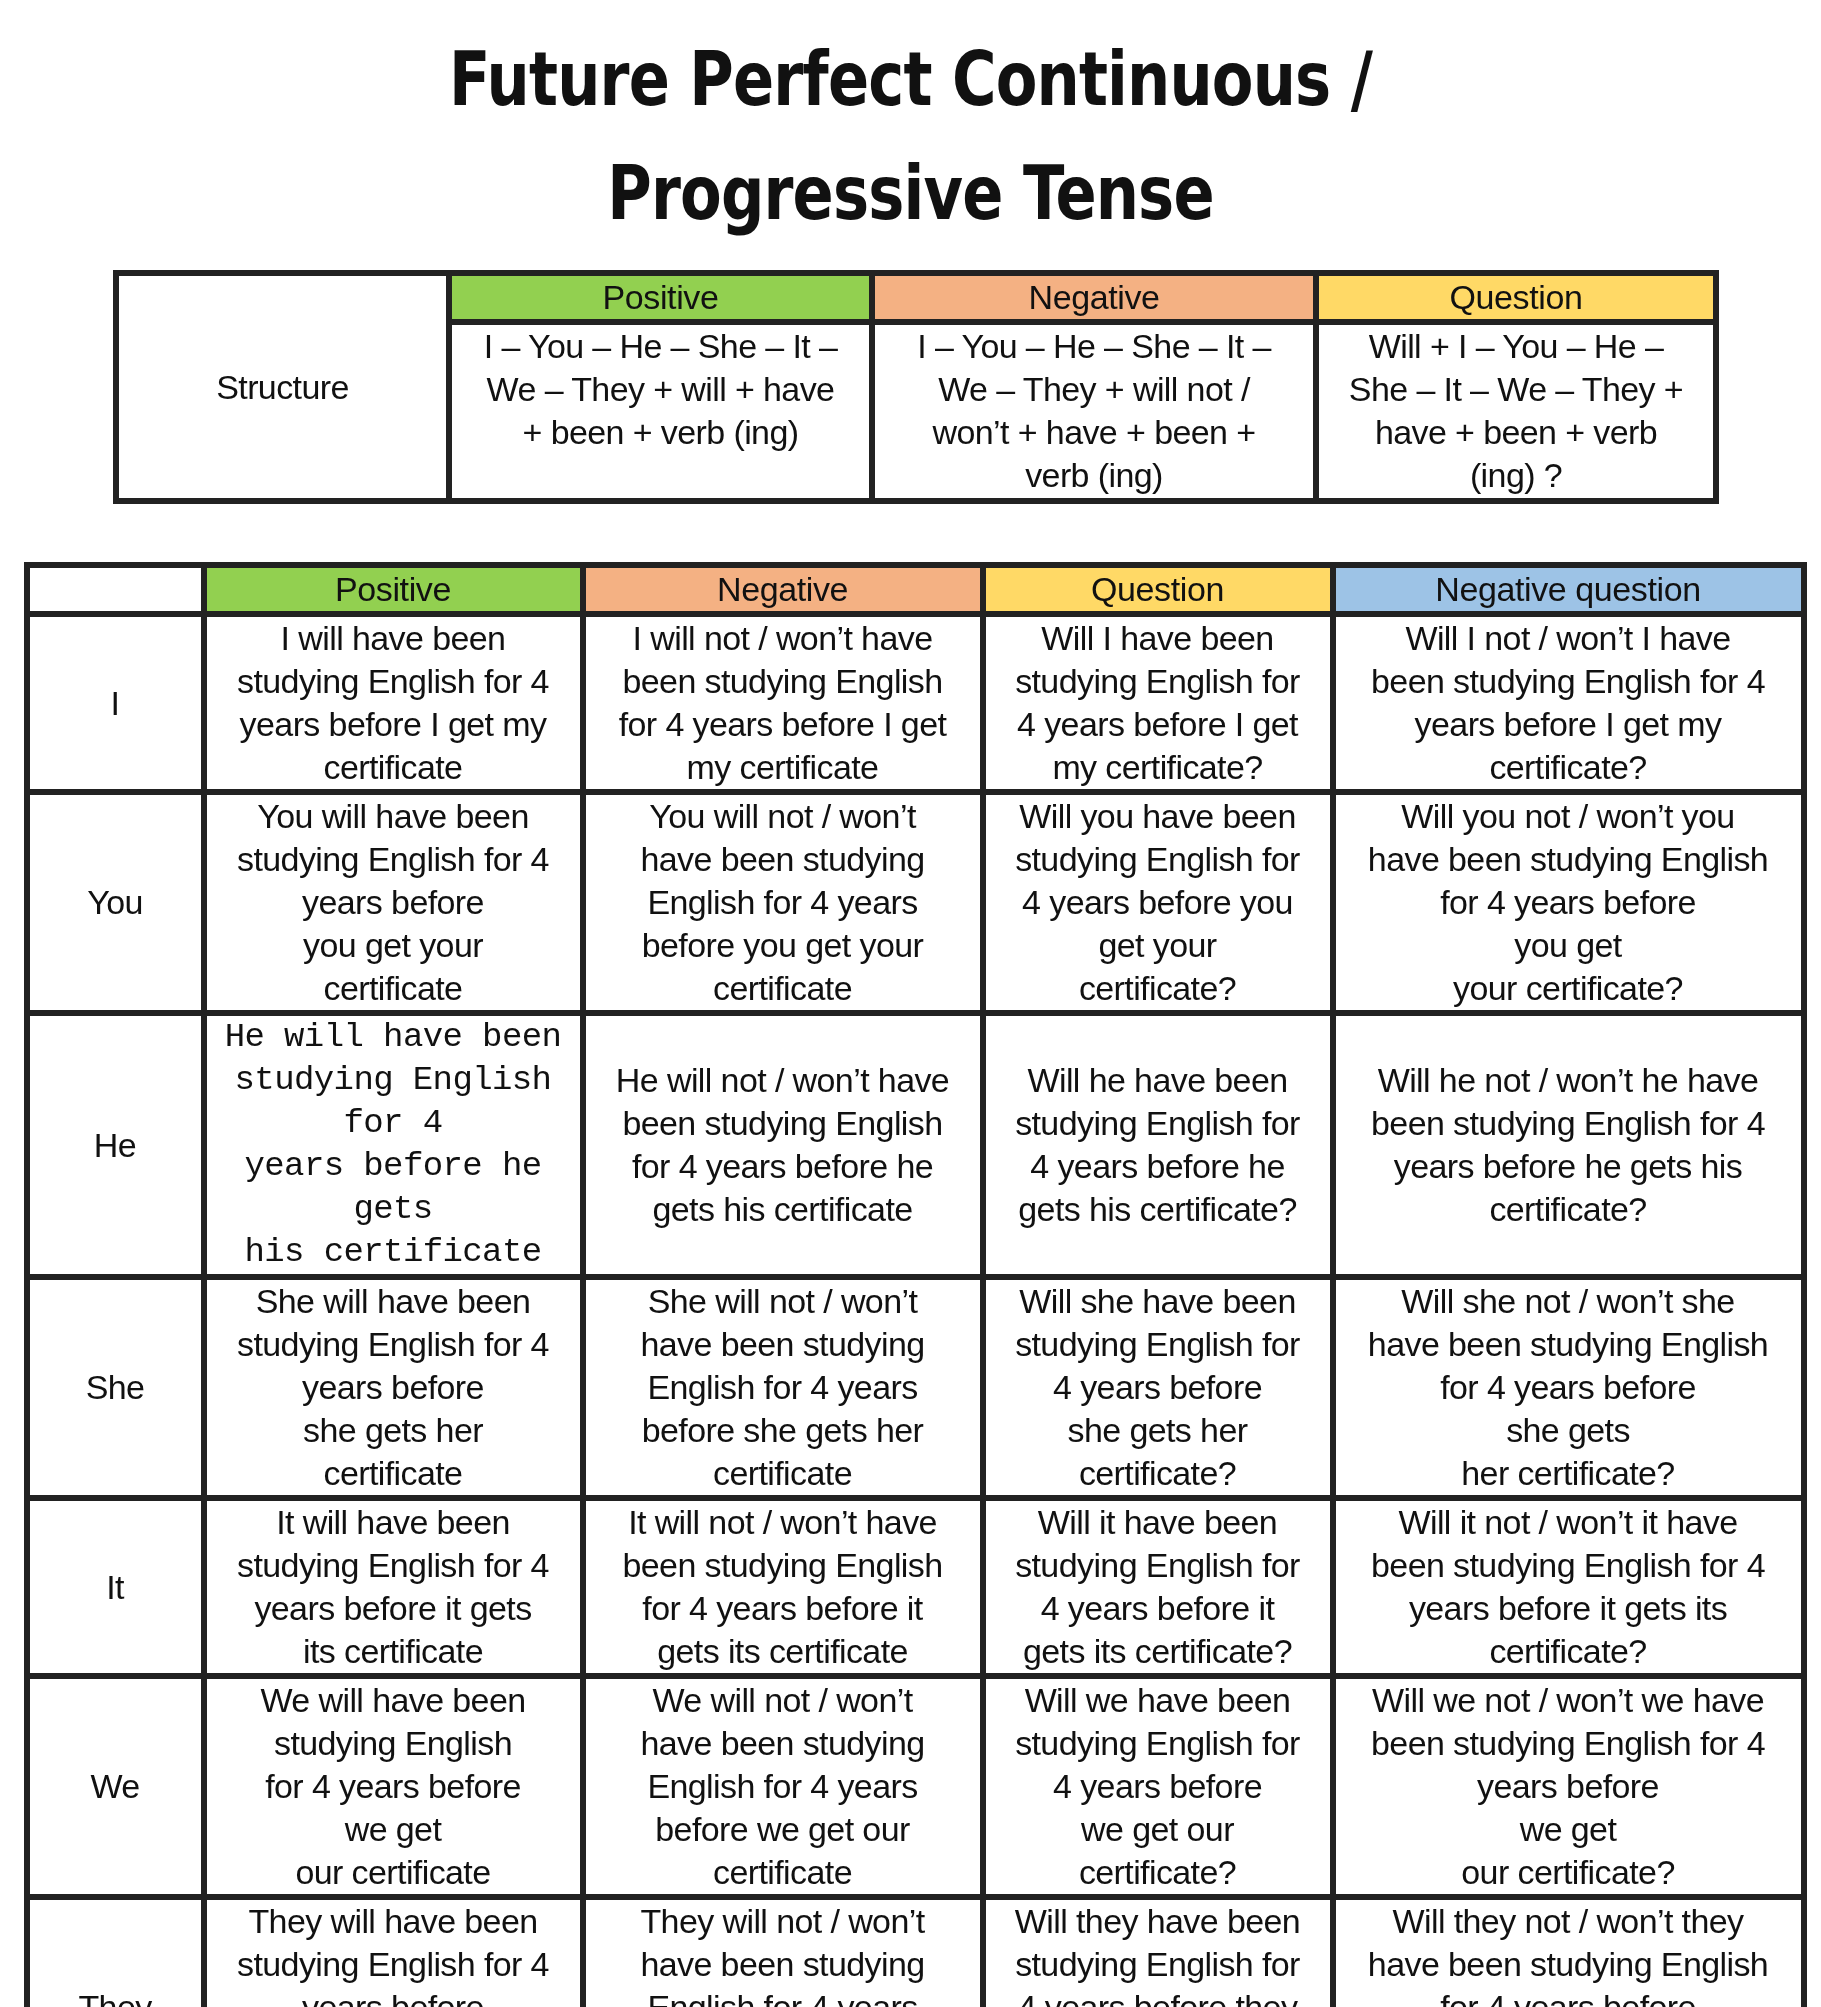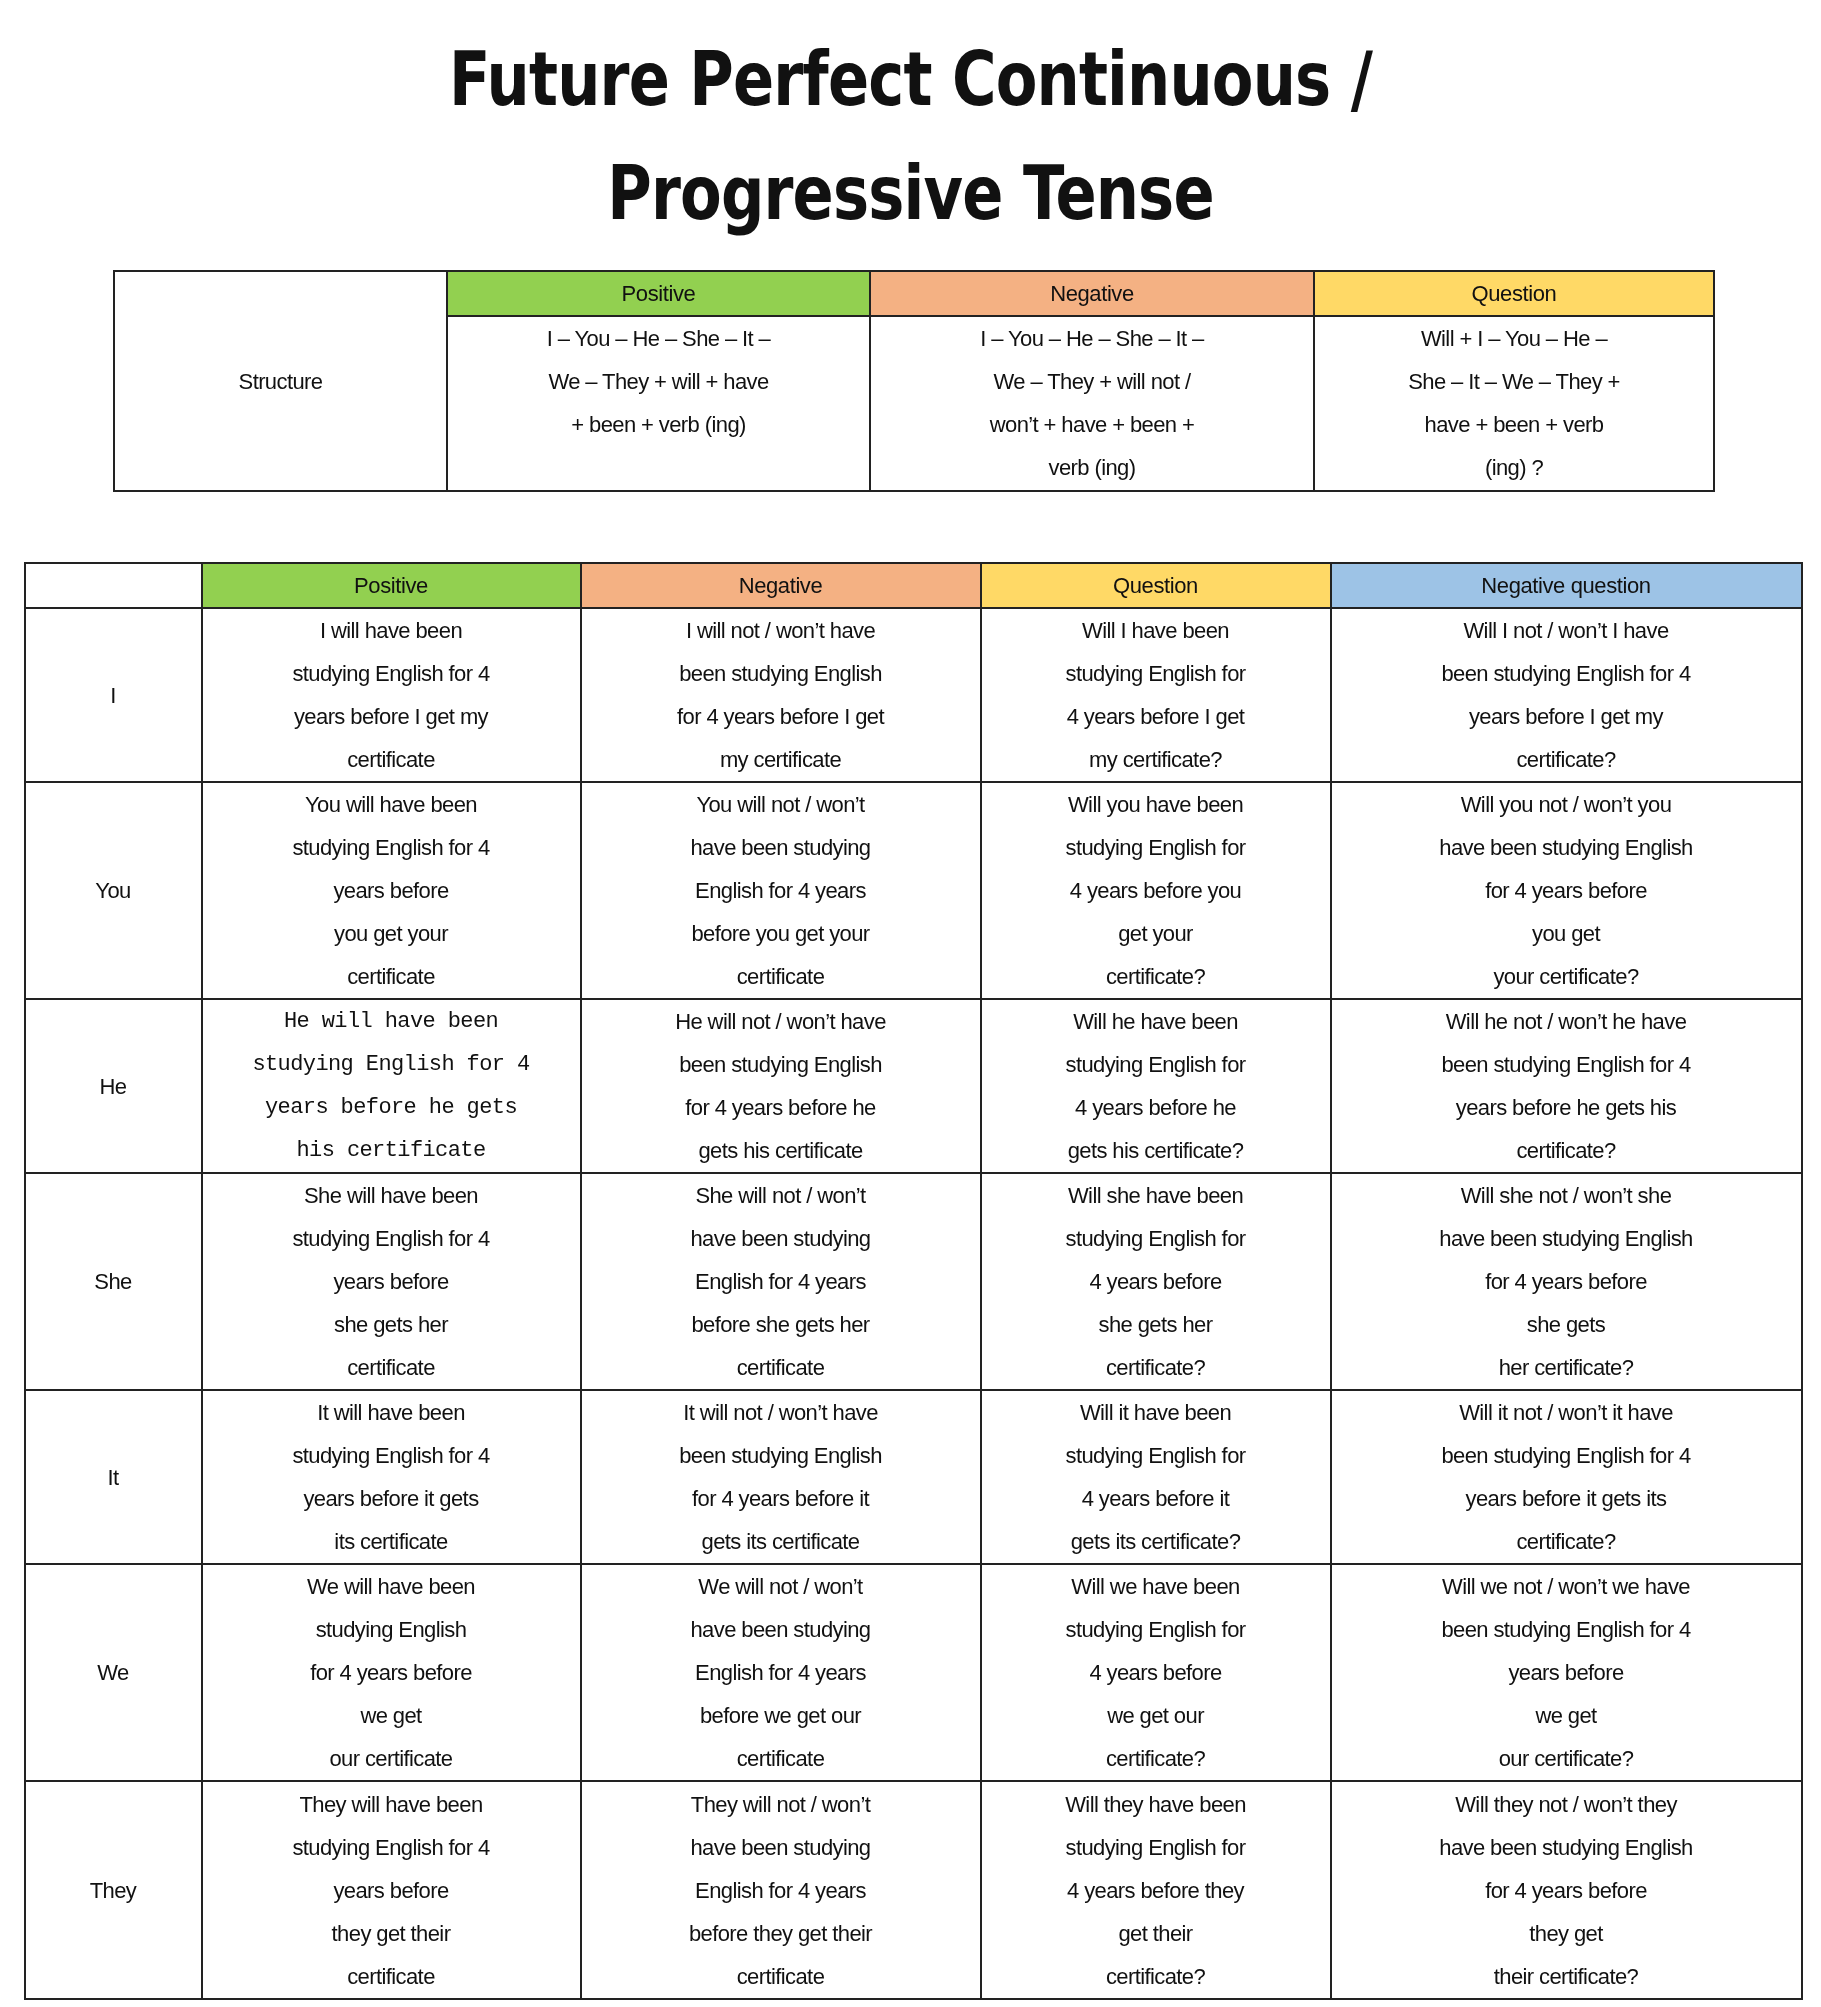--- a/index.html
+++ b/index.html
@@ -30,26 +30,26 @@
     transform-origin: center top;
   }
   .title span { display: block; }
 
   table {
     position: absolute;
     border-collapse: collapse;
     table-layout: fixed;
   }
   td, th {
-    border: 2px solid #701a75;
+    border: 6px solid #701a75;
     text-align: center;
     vertical-align: middle;
     padding: 0 5.9px;
     font-weight: normal;
-    font-size: 22px;
+    font-size: 34px;
     line-height: 43px;
     font-family: "Liberation Sans", sans-serif;
     transform-origin: center;
   }
   .cell-text {
     display: inline-block;
     white-space: pre-line;
     letter-spacing: -0.6px;
   }
   th .cell-text { letter-spacing: -0.4px; }

